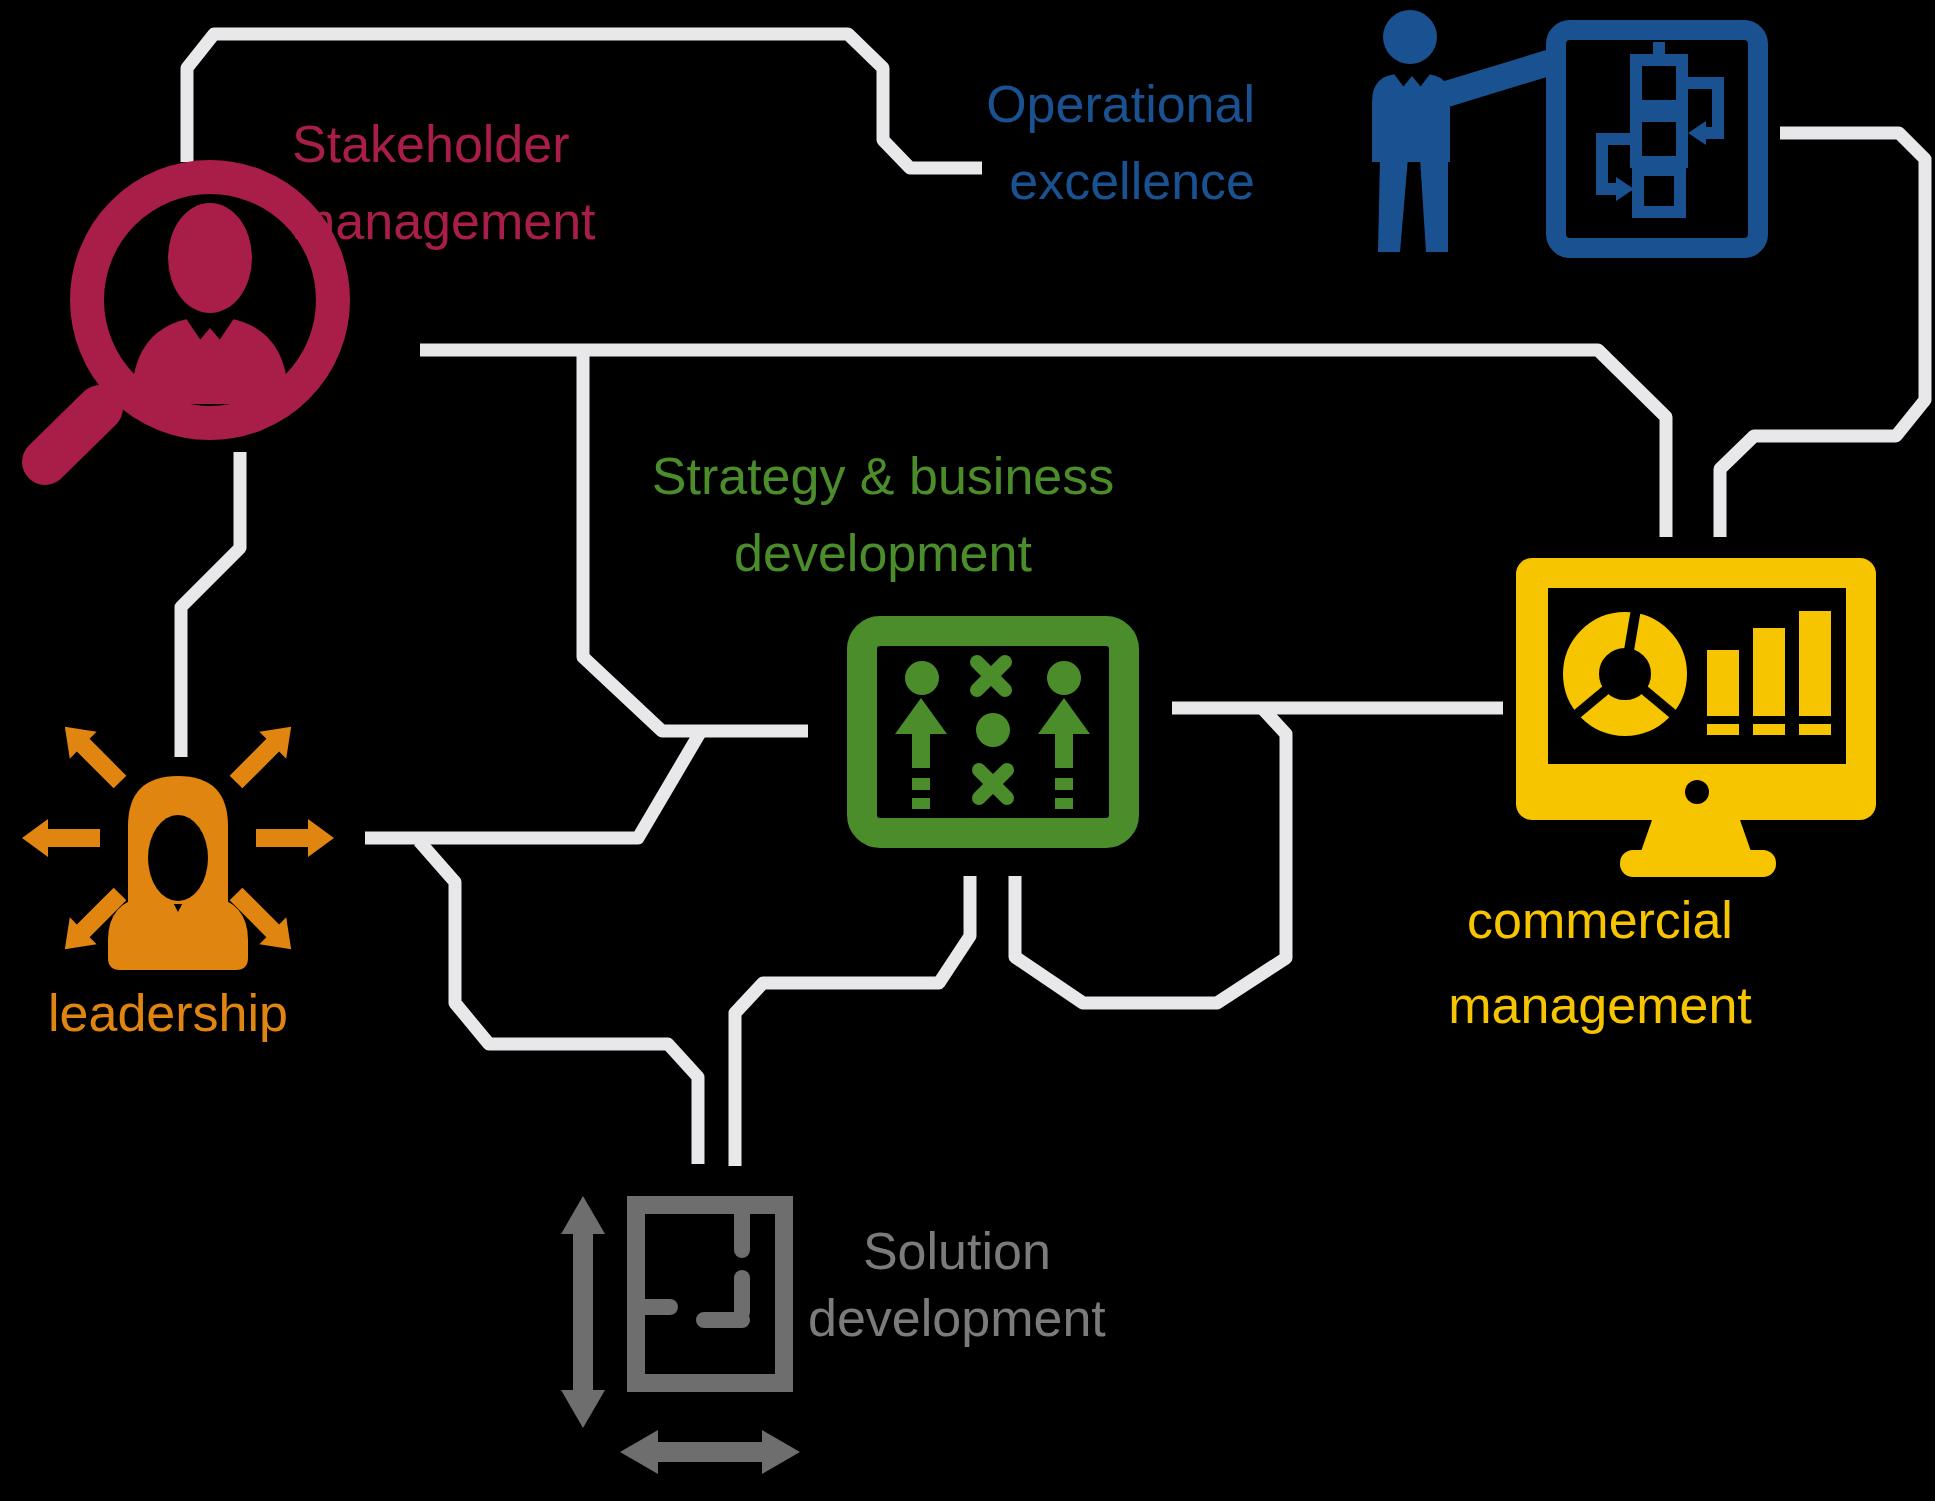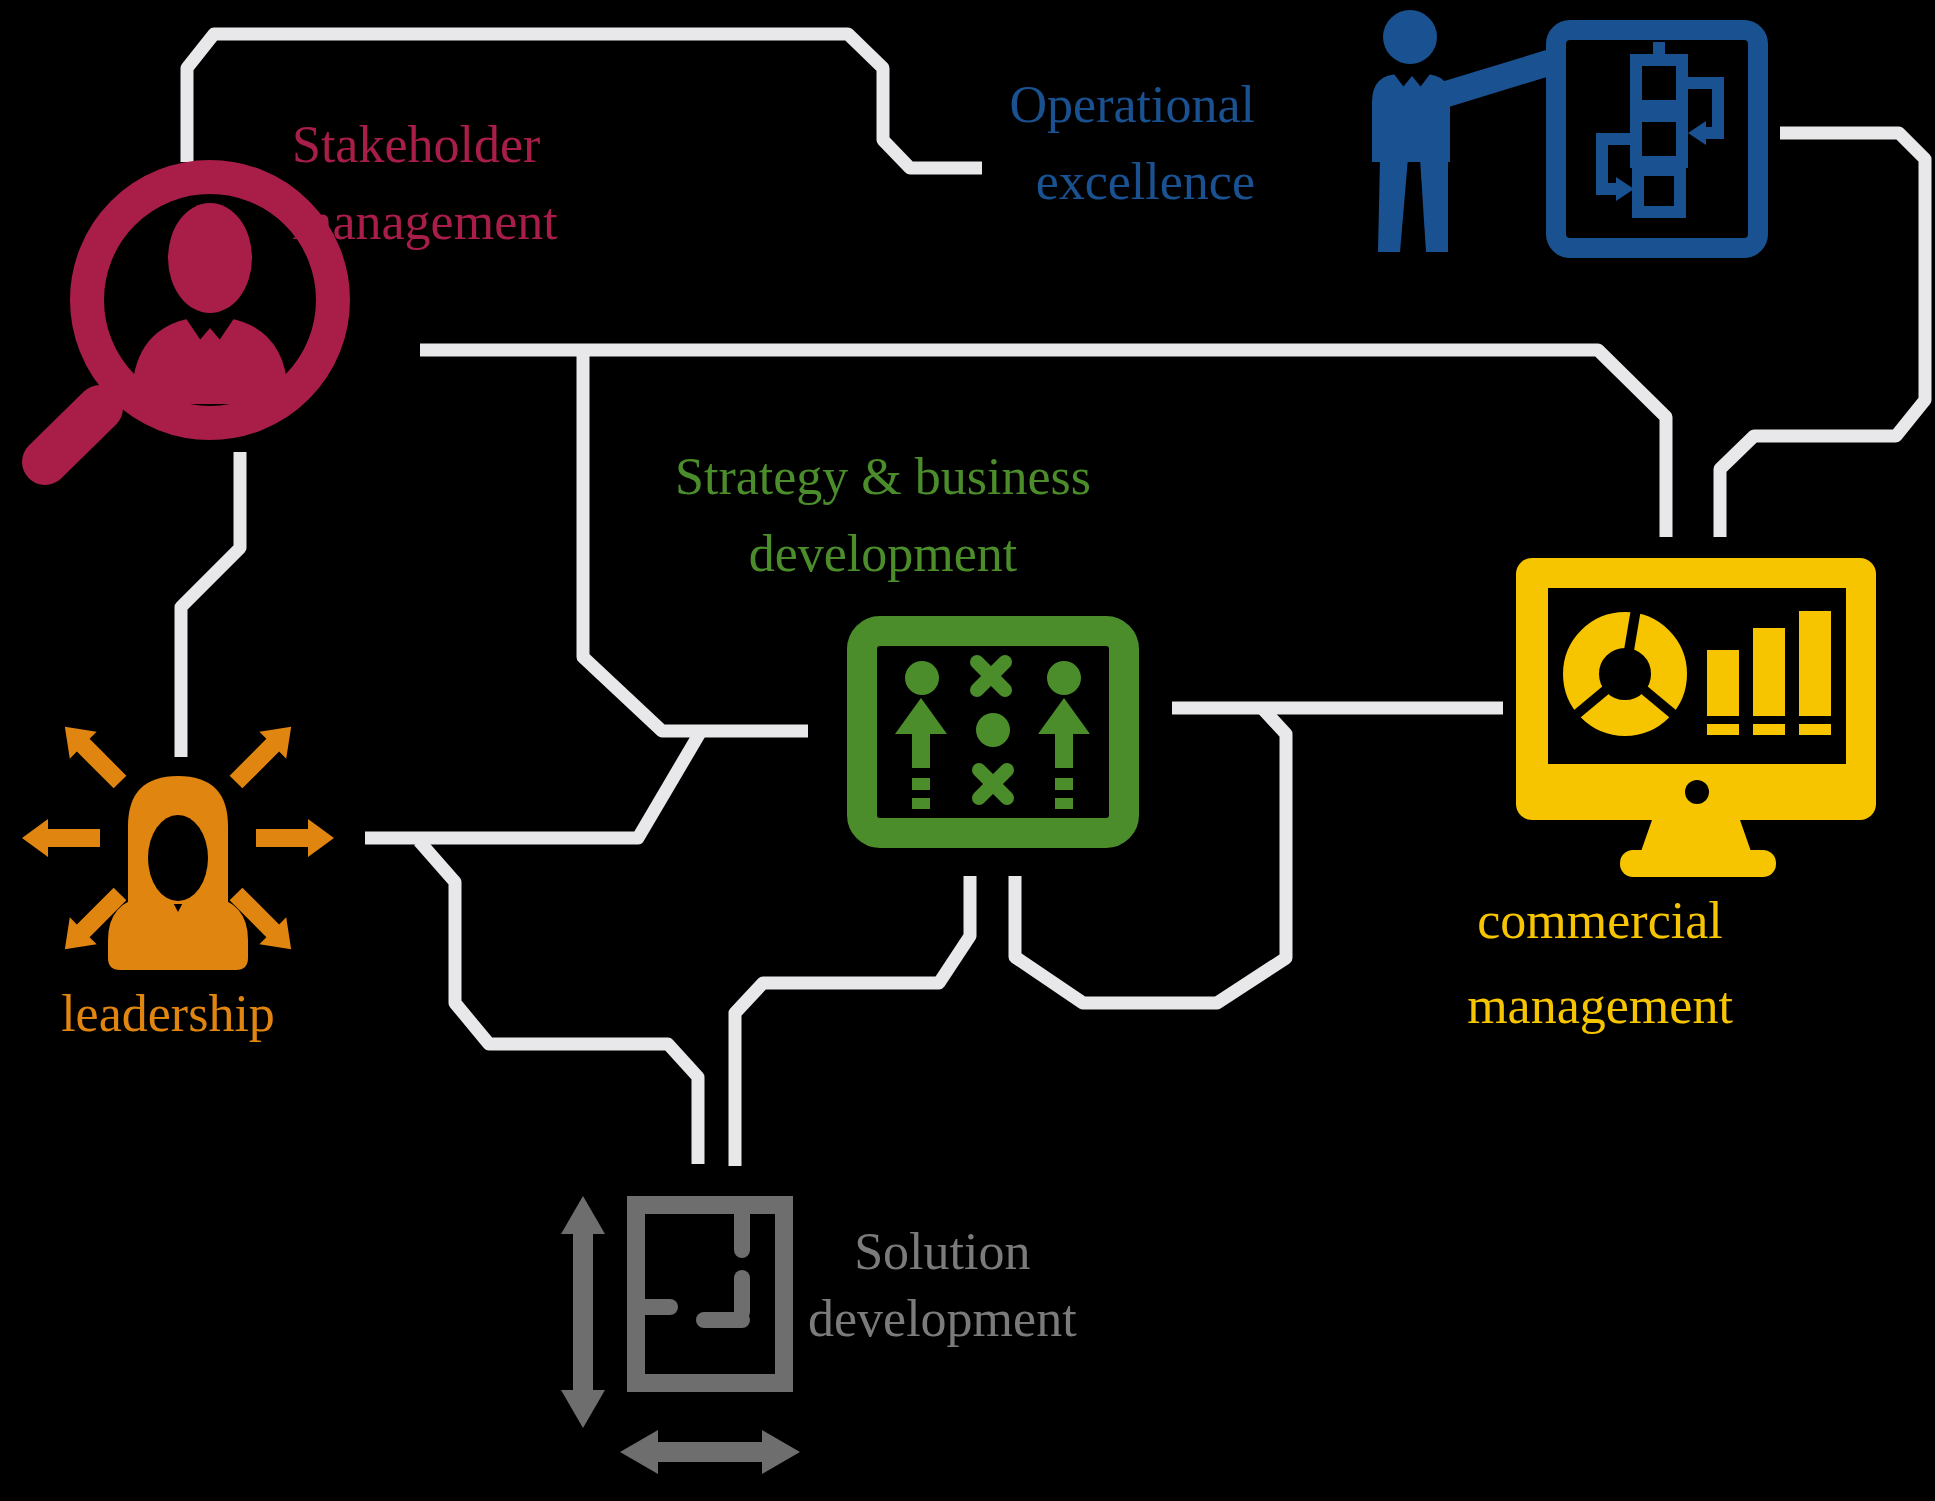--- a/index.html
+++ b/index.html
@@ -1,21 +1,21 @@
 <!DOCTYPE html>
 <html><head>
 <meta charset="utf-8">
 <style>
   html,body{margin:0;padding:0;background:#000;}
   #canvas{
     position:relative;
     width:1935px;height:1501px;
     background:#000;
     overflow:hidden;
-    font-family:Liberation Serif, serif;
+    font-family:Liberation Sans, sans-serif;
   }
   #diagram-svg{position:absolute;left:0;top:0;}
   .label{
     position:absolute;
     font-size:52px;
     line-height:77px;
     font-weight:400;
     letter-spacing:0px;
     white-space:nowrap;
   }

